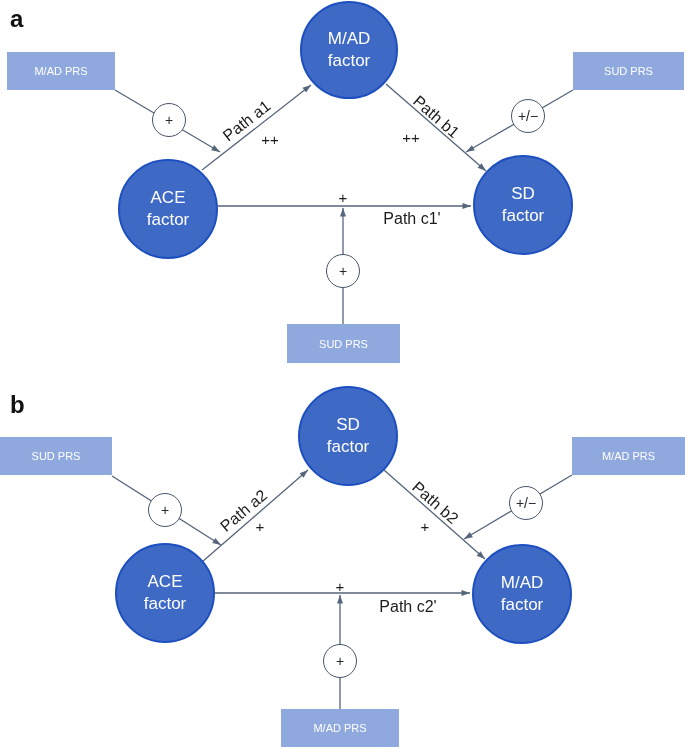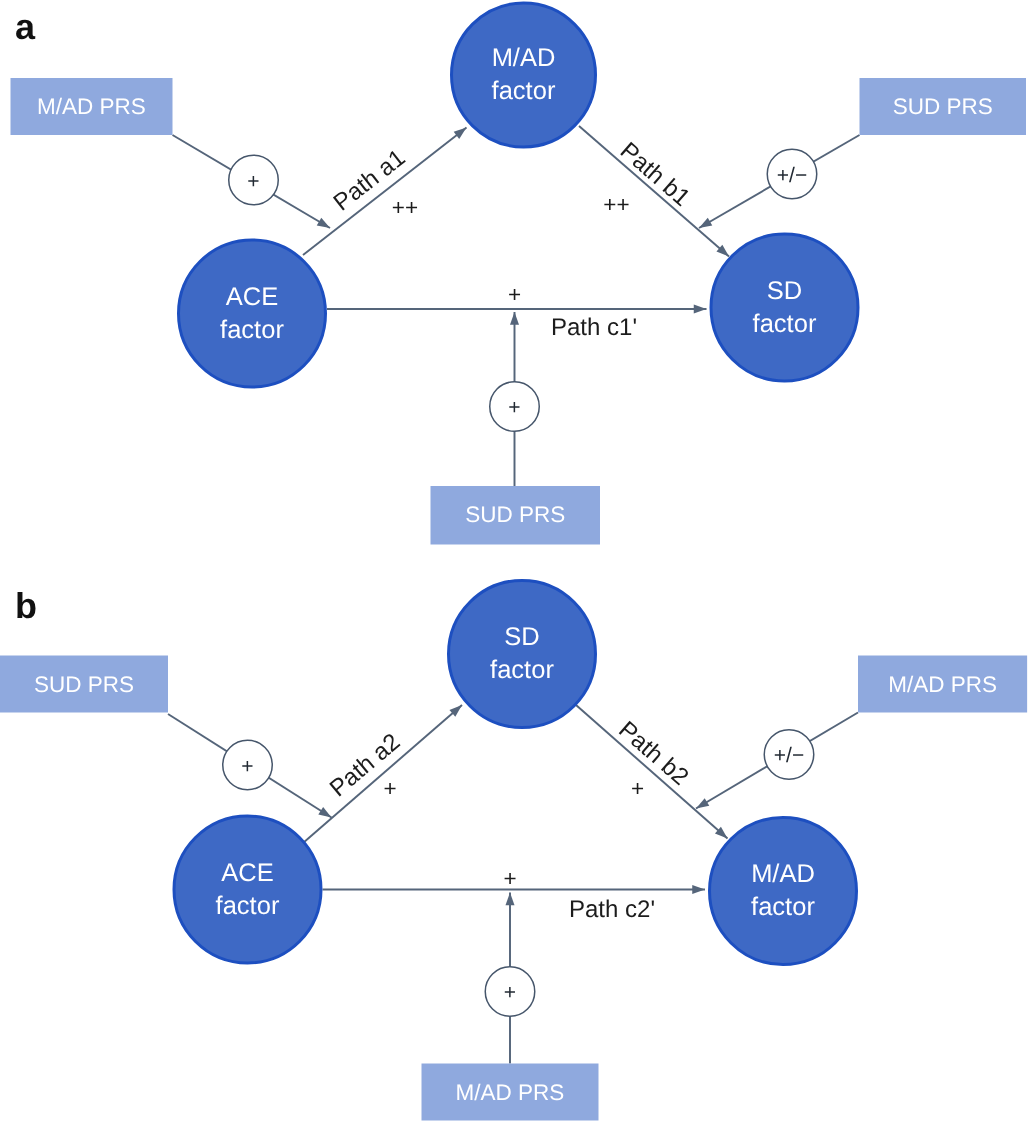--- a/index.html
+++ b/index.html
@@ -18,21 +18,21 @@
   .factor {
     position:absolute; border-radius:50%;
     background:var(--circle_fill); border:2px solid var(--circle_stroke);
     color:var(--node_text); display:flex; align-items:center; justify-content:center;
     text-align:center; white-space:pre-line; font-size:17px; line-height:1.3;
     box-sizing:border-box;
   }
   .prs {
     position:absolute; background:var(--rect_fill); color:var(--node_text);
     display:flex; align-items:center; justify-content:center;
-    font-size:15px; box-sizing:border-box;
+    font-size:11px; box-sizing:border-box;
   }
   .mod {
     position:absolute; width:34px; height:34px; border-radius:50%;
     background:#ffffff; border:1.5px solid var(--mod_stroke);
     color:#222a33; display:flex; align-items:center; justify-content:center;
     font-size:14px; box-sizing:border-box; line-height:1;
   }
   .pathlabel {
     position:absolute; font-size:16px; color:var(--text_dark); white-space:nowrap;
     line-height:1;
@@ -90,21 +90,21 @@
 factor</div>
 
   <div class="mod" style="left:152px; top:103px">+</div>
   <div class="mod" style="left:511px; top:99px">+/−</div>
   <div class="mod" style="left:326px; top:254px">+</div>
 
   <div class="pathlabel" style="left:247px; top:121px; transform:translate(-50%,-50%) rotate(-38deg)">Path a1</div>
   <div class="sign" style="left:270px; top:139px">++</div>
   <div class="pathlabel" style="left:436px; top:117px; transform:translate(-50%,-50%) rotate(41deg)">Path b1</div>
   <div class="sign" style="left:411px; top:137px">++</div>
-  <div class="pathlabel" style="left:396px; top:219px; transform:translate(-50%,-50%)">Path c1'</div>
+  <div class="pathlabel" style="left:412px; top:219px; transform:translate(-50%,-50%)">Path c1'</div>
   <div class="sign" style="left:343px; top:197px">+</div>
 
   <div class="panel-label" style="left:10px; top:393px">b</div>
 
   <div class="prs" style="left:0px; top:437px; width:112px; height:38px">SUD PRS</div>
   <div class="prs" style="left:572px; top:437px; width:113px; height:38px">M/AD PRS</div>
   <div class="prs" style="left:281px; top:709px; width:118px; height:38px">M/AD PRS</div>
 
   <div class="factor" style="left:298px; top:386px; width:100px; height:100px">SD
 factor</div>

